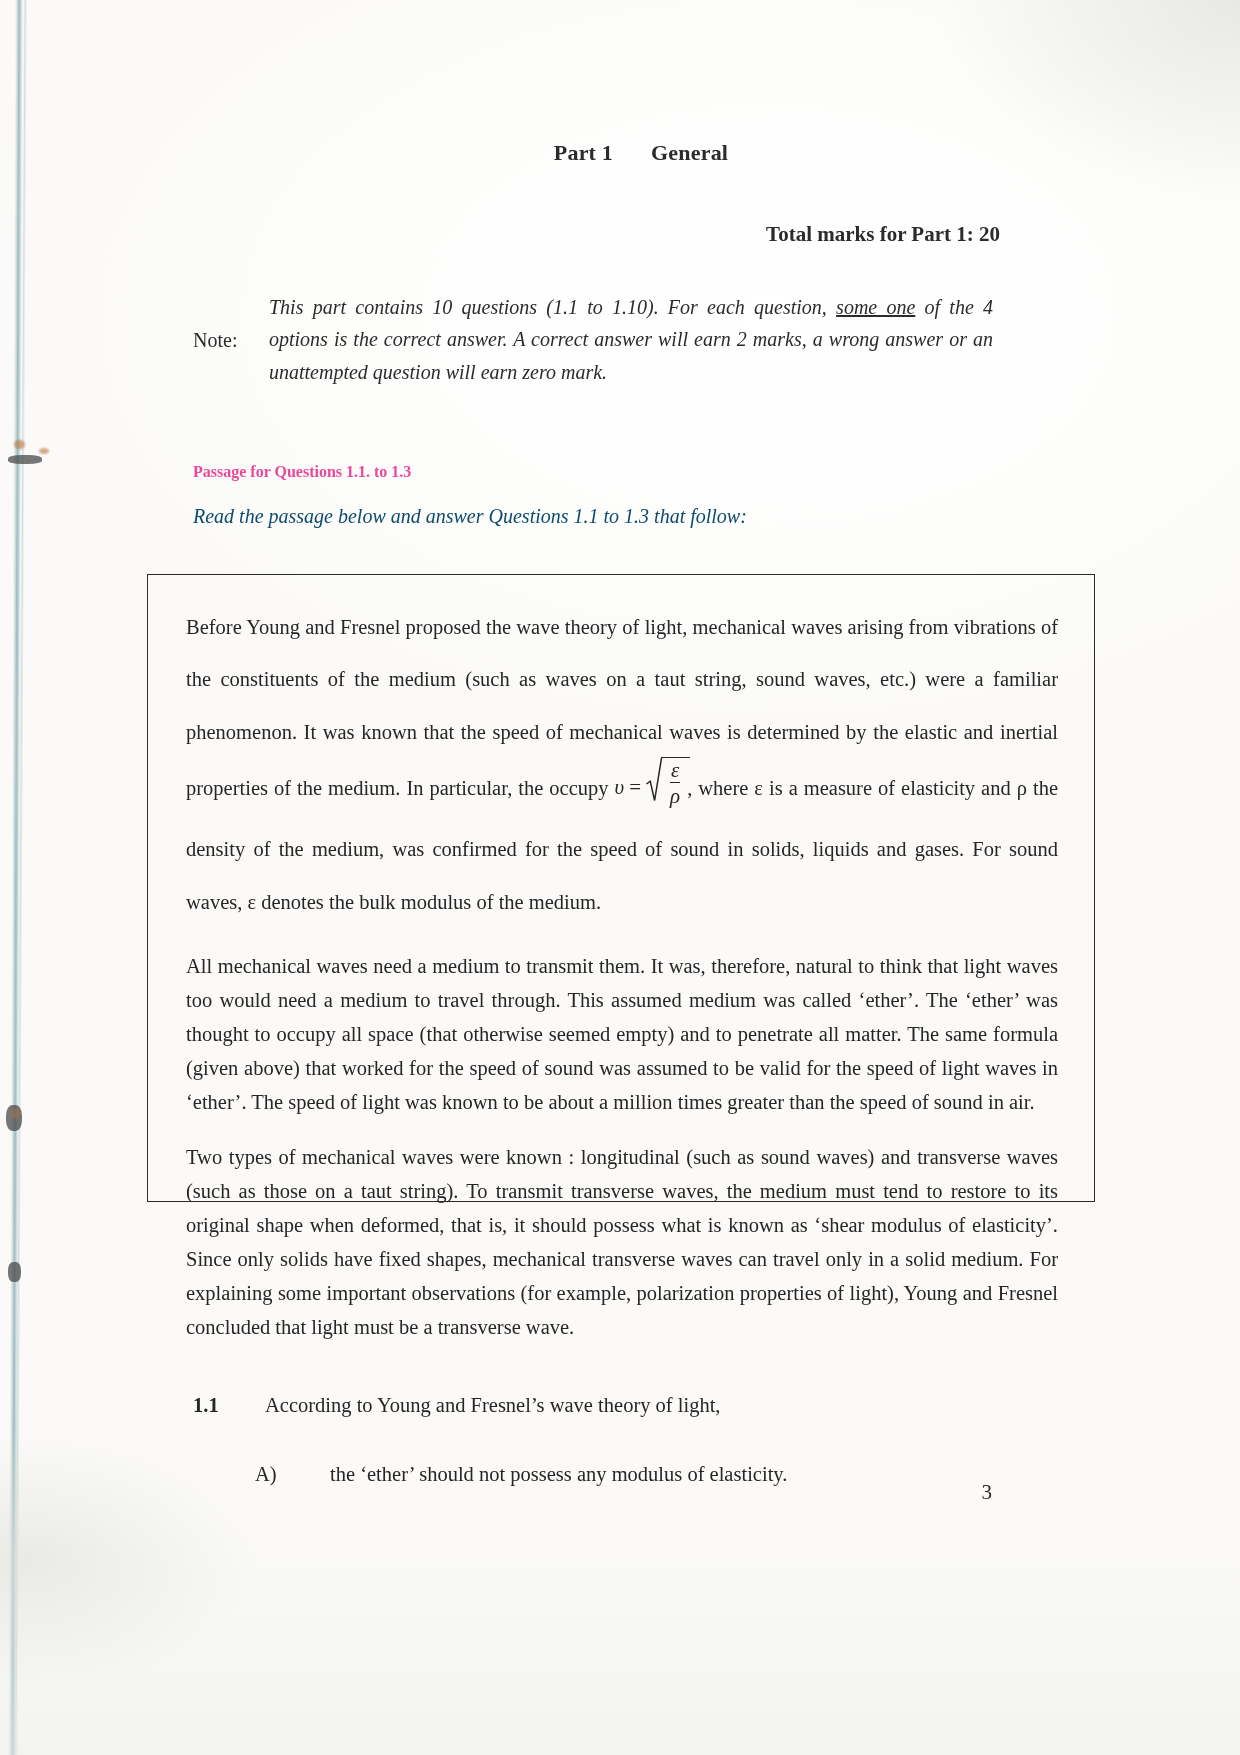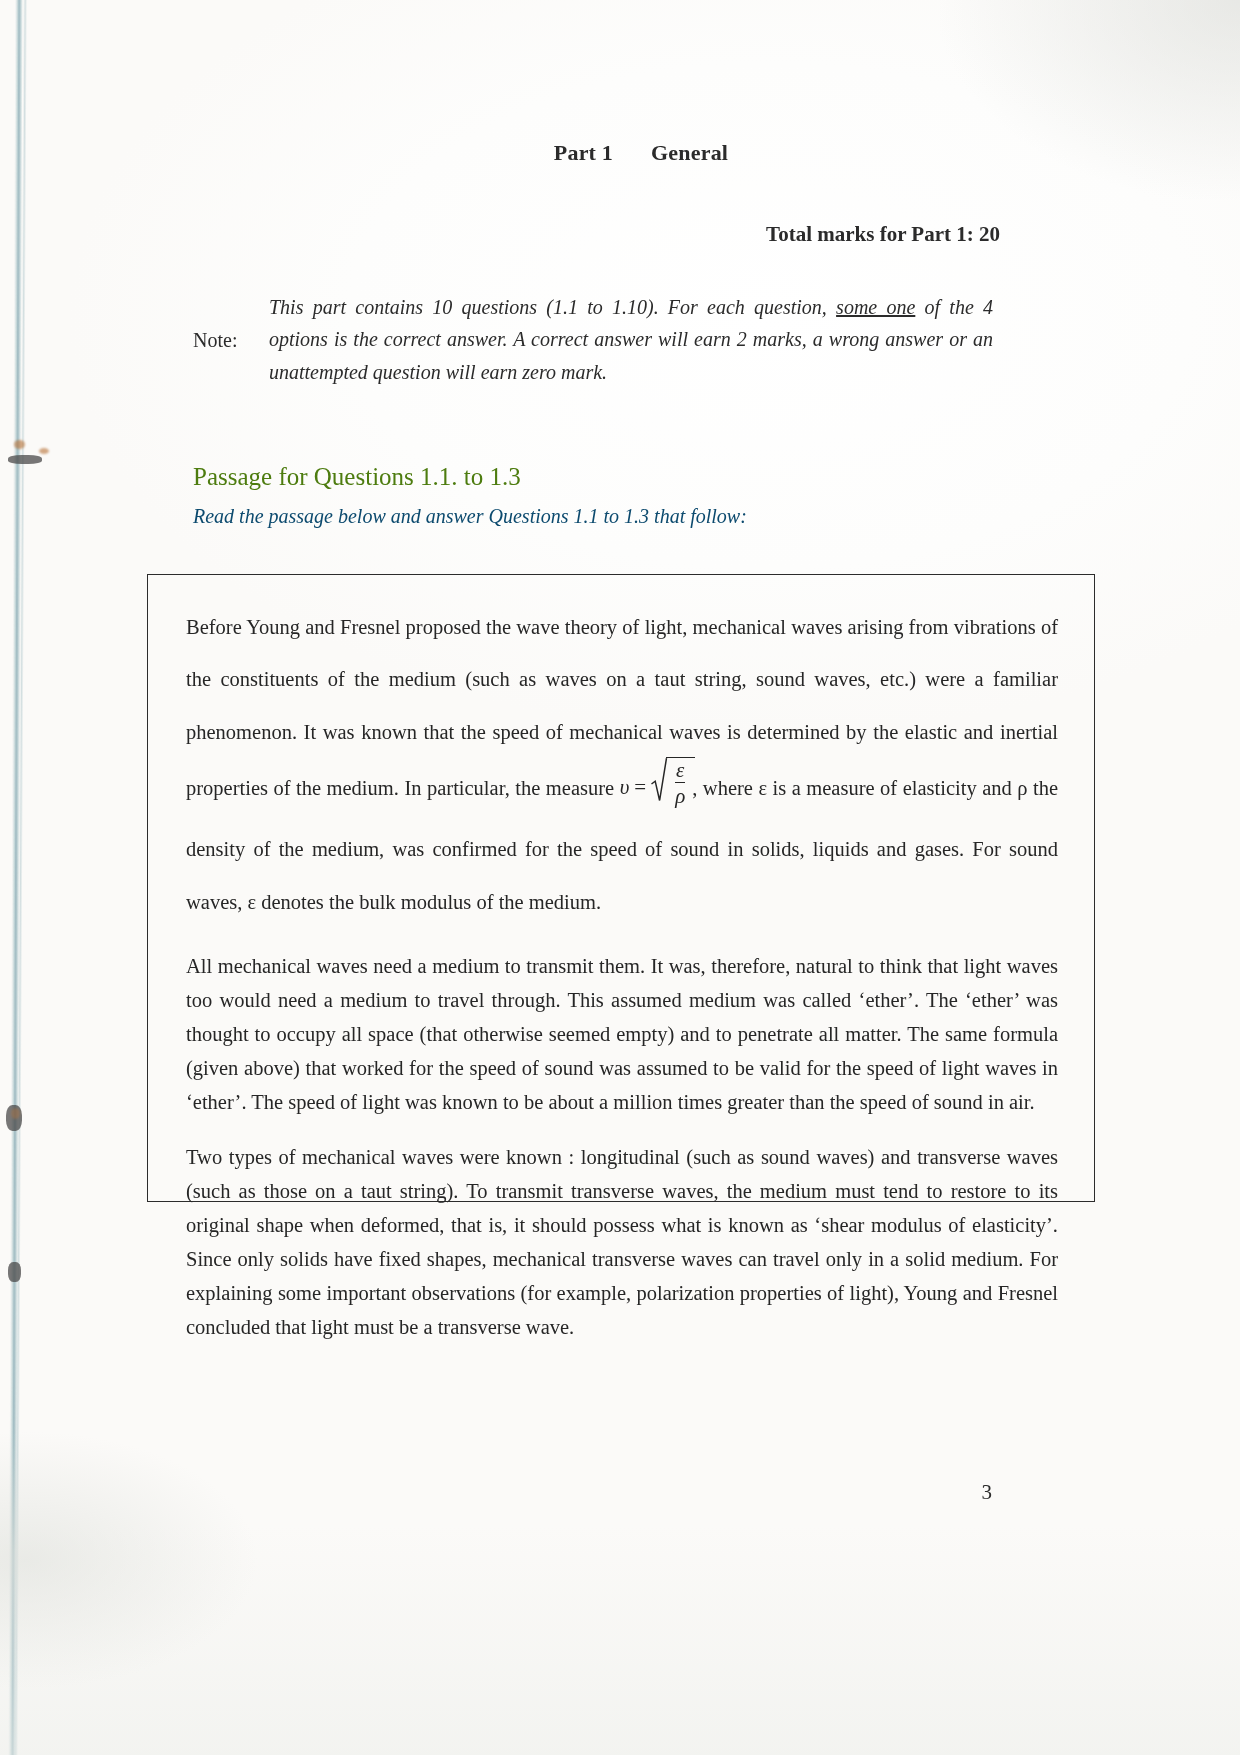--- a/index.html
+++ b/index.html
@@ -106,23 +106,23 @@
     text-align: justify;
     color: #2b2b2b;
     flex: 1 1 auto;
   }
   .note-text u { text-decoration: underline; }
 
   .passage-heading {
     position: absolute;
     left: 193px;
     top: 463px;
-    font-weight: normal;
-    font-size: 25px;
-    color: #4d7c0f;
+    font-weight: bold;
+    font-size: 16px;
+    color: #ec4899;
   }
   .read-line {
     position: absolute;
     left: 193px;
     top: 505px;
     font-style: italic;
     font-size: 20px;
     color: #0c4a6e;
   }
 
@@ -267,21 +267,21 @@
     <div class="note-text"><span>This part contains 10 questions (1.1 to 1.10).  For each question, </span><u>some one</u><span> of the 4 options is the correct answer.  A correct answer will earn 2 marks, a wrong answer or an unattempted question will earn zero mark.</span></div>
   </div>
 
   <div class="passage-heading">Passage for Questions 1.1. to 1.3</div>
   <div class="read-line">Read the passage below and answer Questions 1.1 to 1.3 that follow:</div>
 
   <div class="passage-box">
     <div class="passage-inner">
 
       <p class="formula-para"><span>Before Young and Fresnel proposed the wave theory of light, mechanical waves arising from vibrations of the constituents of the medium (such as waves on a taut string, sound waves, etc.) were a familiar phenomenon.  It was known that the speed of mechanical waves is determined by the elastic and inertial properties of the medium.   In particular,</span>
-        <span>the measure</span>
+        <span>the occupy</span>
         <span class="frm">
           <span class="vsym">υ</span><span class="eq">=</span><span class="radical">
             <span class="hook">
               <svg width="19" height="46" viewBox="0 0 19 46" xmlns="http://www.w3.org/2000/svg">
                 <path d="M0.5 27 L4.2 24.2 L8.6 43.5 L15.5 1.2" stroke="#262626" stroke-width="1.5" fill="none" stroke-linejoin="miter" stroke-linecap="butt"></path>
               </svg>
             </span>
             <span class="bar"></span>
             <span class="fraction">
               <span class="num">ε</span>
@@ -290,16 +290,26 @@
           </span>
         </span><span>,  where ε is a measure of elasticity and ρ the density of the</span>
         <span>medium, was confirmed for the speed of sound in solids, liquids and gases.  For sound waves, ε denotes the bulk modulus of the medium.</span>
       </p>
 
       <p>All mechanical waves need a medium to transmit them.  It was, therefore, natural to think that light waves too would need a medium to travel through.  This assumed medium was called ‘ether’.   The ‘ether’ was thought to occupy all space (that otherwise seemed empty) and to penetrate all matter.  The same formula (given above) that worked for the speed of sound was assumed to be valid for the speed of light waves in ‘ether’.  The speed of light was known to be about a million times greater than the speed of sound in air.</p>
       <p>Two types of mechanical waves were known : longitudinal (such as sound waves) and transverse waves (such as those on a taut string).  To transmit transverse waves, the medium must tend to restore to its original shape when deformed, that is, it should possess what is known as ‘shear modulus of elasticity’.  Since only solids have fixed shapes, mechanical transverse waves can travel only in a solid medium.  For explaining some important observations (for example, polarization properties of light), Young and Fresnel concluded that light must be a transverse wave.</p>
     </div>
   </div>
 
+  <div class="q-block">
+    <div class="q-row">
+      <span class="q-num">1.1</span>
+      <span>According to Young and Fresnel’s wave theory of light,</span>
+    </div>
+    <div class="opt-row">
+      <span class="opt-letter">A)</span>
+      <span>the ‘ether’ should not possess any modulus of elasticity.</span>
+    </div>
+  </div>
 
   <div class="page-number">3</div>
 
 </div>
 
 </body></html>

